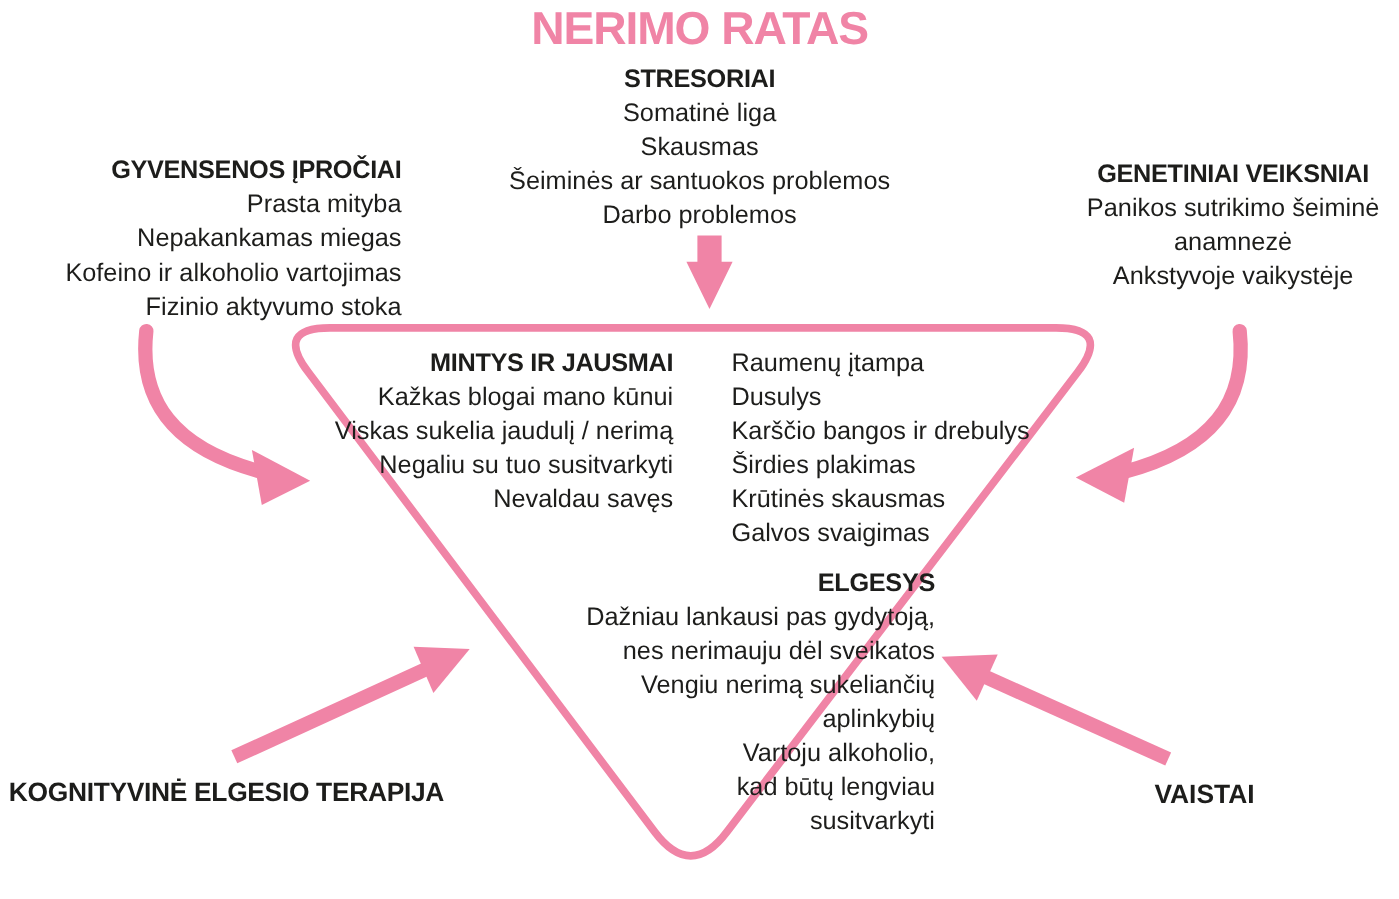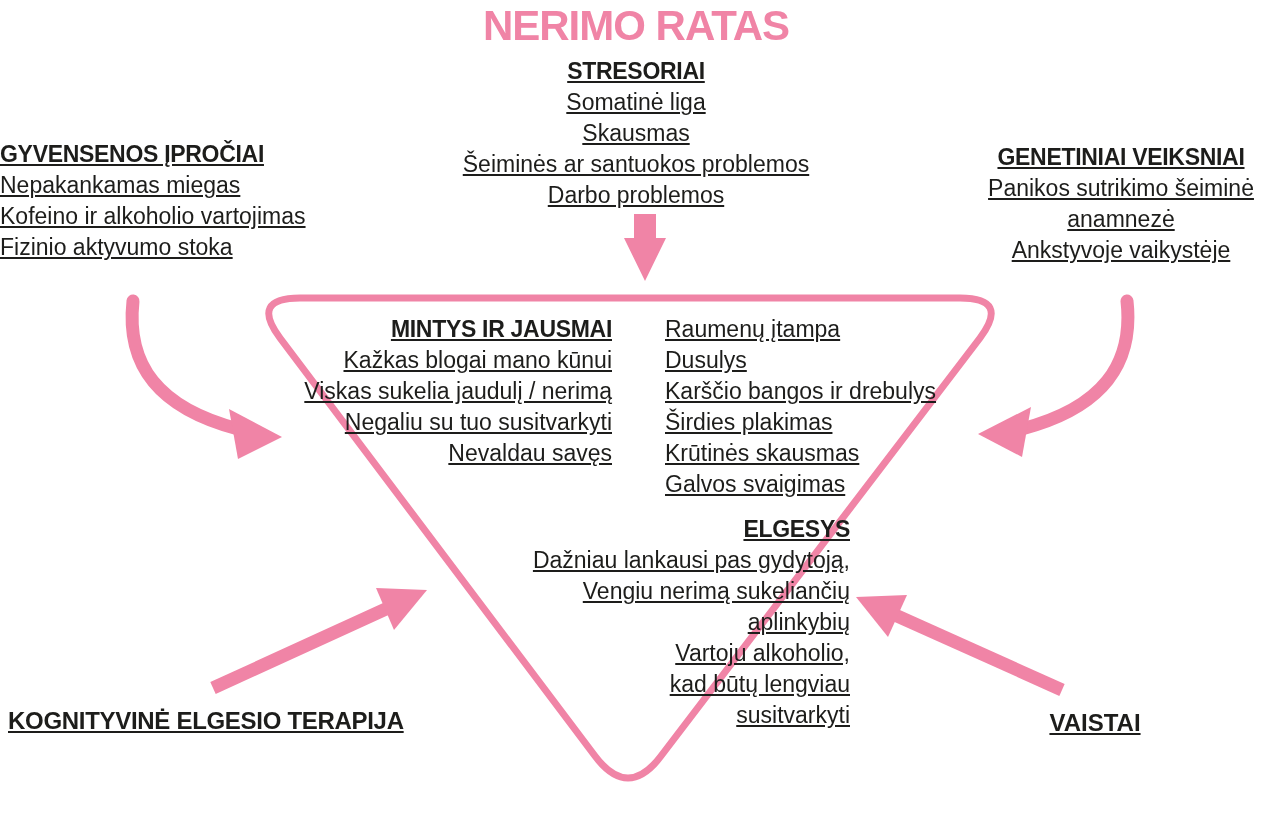--- a/index.html
+++ b/index.html
@@ -4,30 +4,30 @@
 <style>
   html,body{margin:0;padding:0;background:#fff;}
   #stage{
     position:relative;
     width:1272px;height:817px;
     background:#ffffff;
     overflow:hidden;
     font-family:"Liberation Sans", sans-serif;
     color:#1d1d1b;
   }
-  .block{position:absolute;font-size:23px;line-height:31px;text-decoration:underline;}
+  .block{position:absolute;font-size:23px;line-height:31px;}
   .h{font-weight:bold;letter-spacing:-0.3px;}
   .title{
     position:absolute;top:2px;left:0;width:1272px;
     text-align:center;
     font-size:42px;font-weight:bold;letter-spacing:-1px;
     color:var(--accent,#F084A6);
   }
   .stressors{top:56px;left:0;width:1272px;text-align:center;}
-  .lifestyle{top:139px;left:0;width:365px;text-align:left;}
+  .lifestyle{top:139px;left:0;width:365px;text-align:right;}
   .genetic{top:142px;left:970px;width:302px;text-align:center;}
   .thoughts{top:314px;left:268px;width:344px;text-align:right;}
   .physical{top:314px;left:665px;width:310px;text-align:left;}
   .behavior{top:514px;left:430px;width:420px;text-align:right;}
   .cbt{top:705px;left:8px;font-size:24px;font-weight:bold;letter-spacing:-0.3px;}
   .med{top:707px;left:1002px;width:186px;text-align:center;font-size:24px;font-weight:bold;}
   svg.overlay{position:absolute;left:0;top:0;pointer-events:none;}
   .pink-stroke{stroke:var(--accent,#F084A6);fill:none;}
   .pink-fill{fill:var(--accent,#F084A6);}
 </style>
@@ -60,20 +60,21 @@
   <div class="block stressors">
     <div class="h">STRESORIAI</div>
     <div>Somatinė liga</div>
     <div>Skausmas</div>
     <div>Šeiminės ar santuokos problemos</div>
     <div>Darbo problemos</div>
   </div>
 
   <div class="block lifestyle">
     <div class="h">GYVENSENOS ĮPROČIAI</div>
+    <div>Prasta mityba</div>
     <div>Nepakankamas miegas</div>
     <div>Kofeino ir alkoholio vartojimas</div>
     <div>Fizinio aktyvumo stoka</div>
   </div>
 
   <div class="block genetic">
     <div class="h">GENETINIAI VEIKSNIAI</div>
     <div>Panikos sutrikimo šeiminė</div>
     <div>anamnezė</div>
     <div>Ankstyvoje vaikystėje</div>
@@ -92,20 +93,21 @@
     <div>Dusulys</div>
     <div>Karščio bangos ir drebulys</div>
     <div>Širdies plakimas</div>
     <div>Krūtinės skausmas</div>
     <div>Galvos svaigimas</div>
   </div>
 
   <div class="block behavior">
     <div class="h">ELGESYS</div>
     <div>Dažniau lankausi pas gydytoją,</div>
+    <div>nes nerimauju dėl sveikatos</div>
     <div>Vengiu nerimą sukeliančių</div>
     <div>aplinkybių</div>
     <div>Vartoju alkoholio,</div>
     <div>kad būtų lengviau</div>
     <div>susitvarkyti</div>
   </div>
 
   <div class="block med">VAISTAI</div>
   <div class="block cbt">KOGNITYVINĖ ELGESIO TERAPIJA</div>
 

